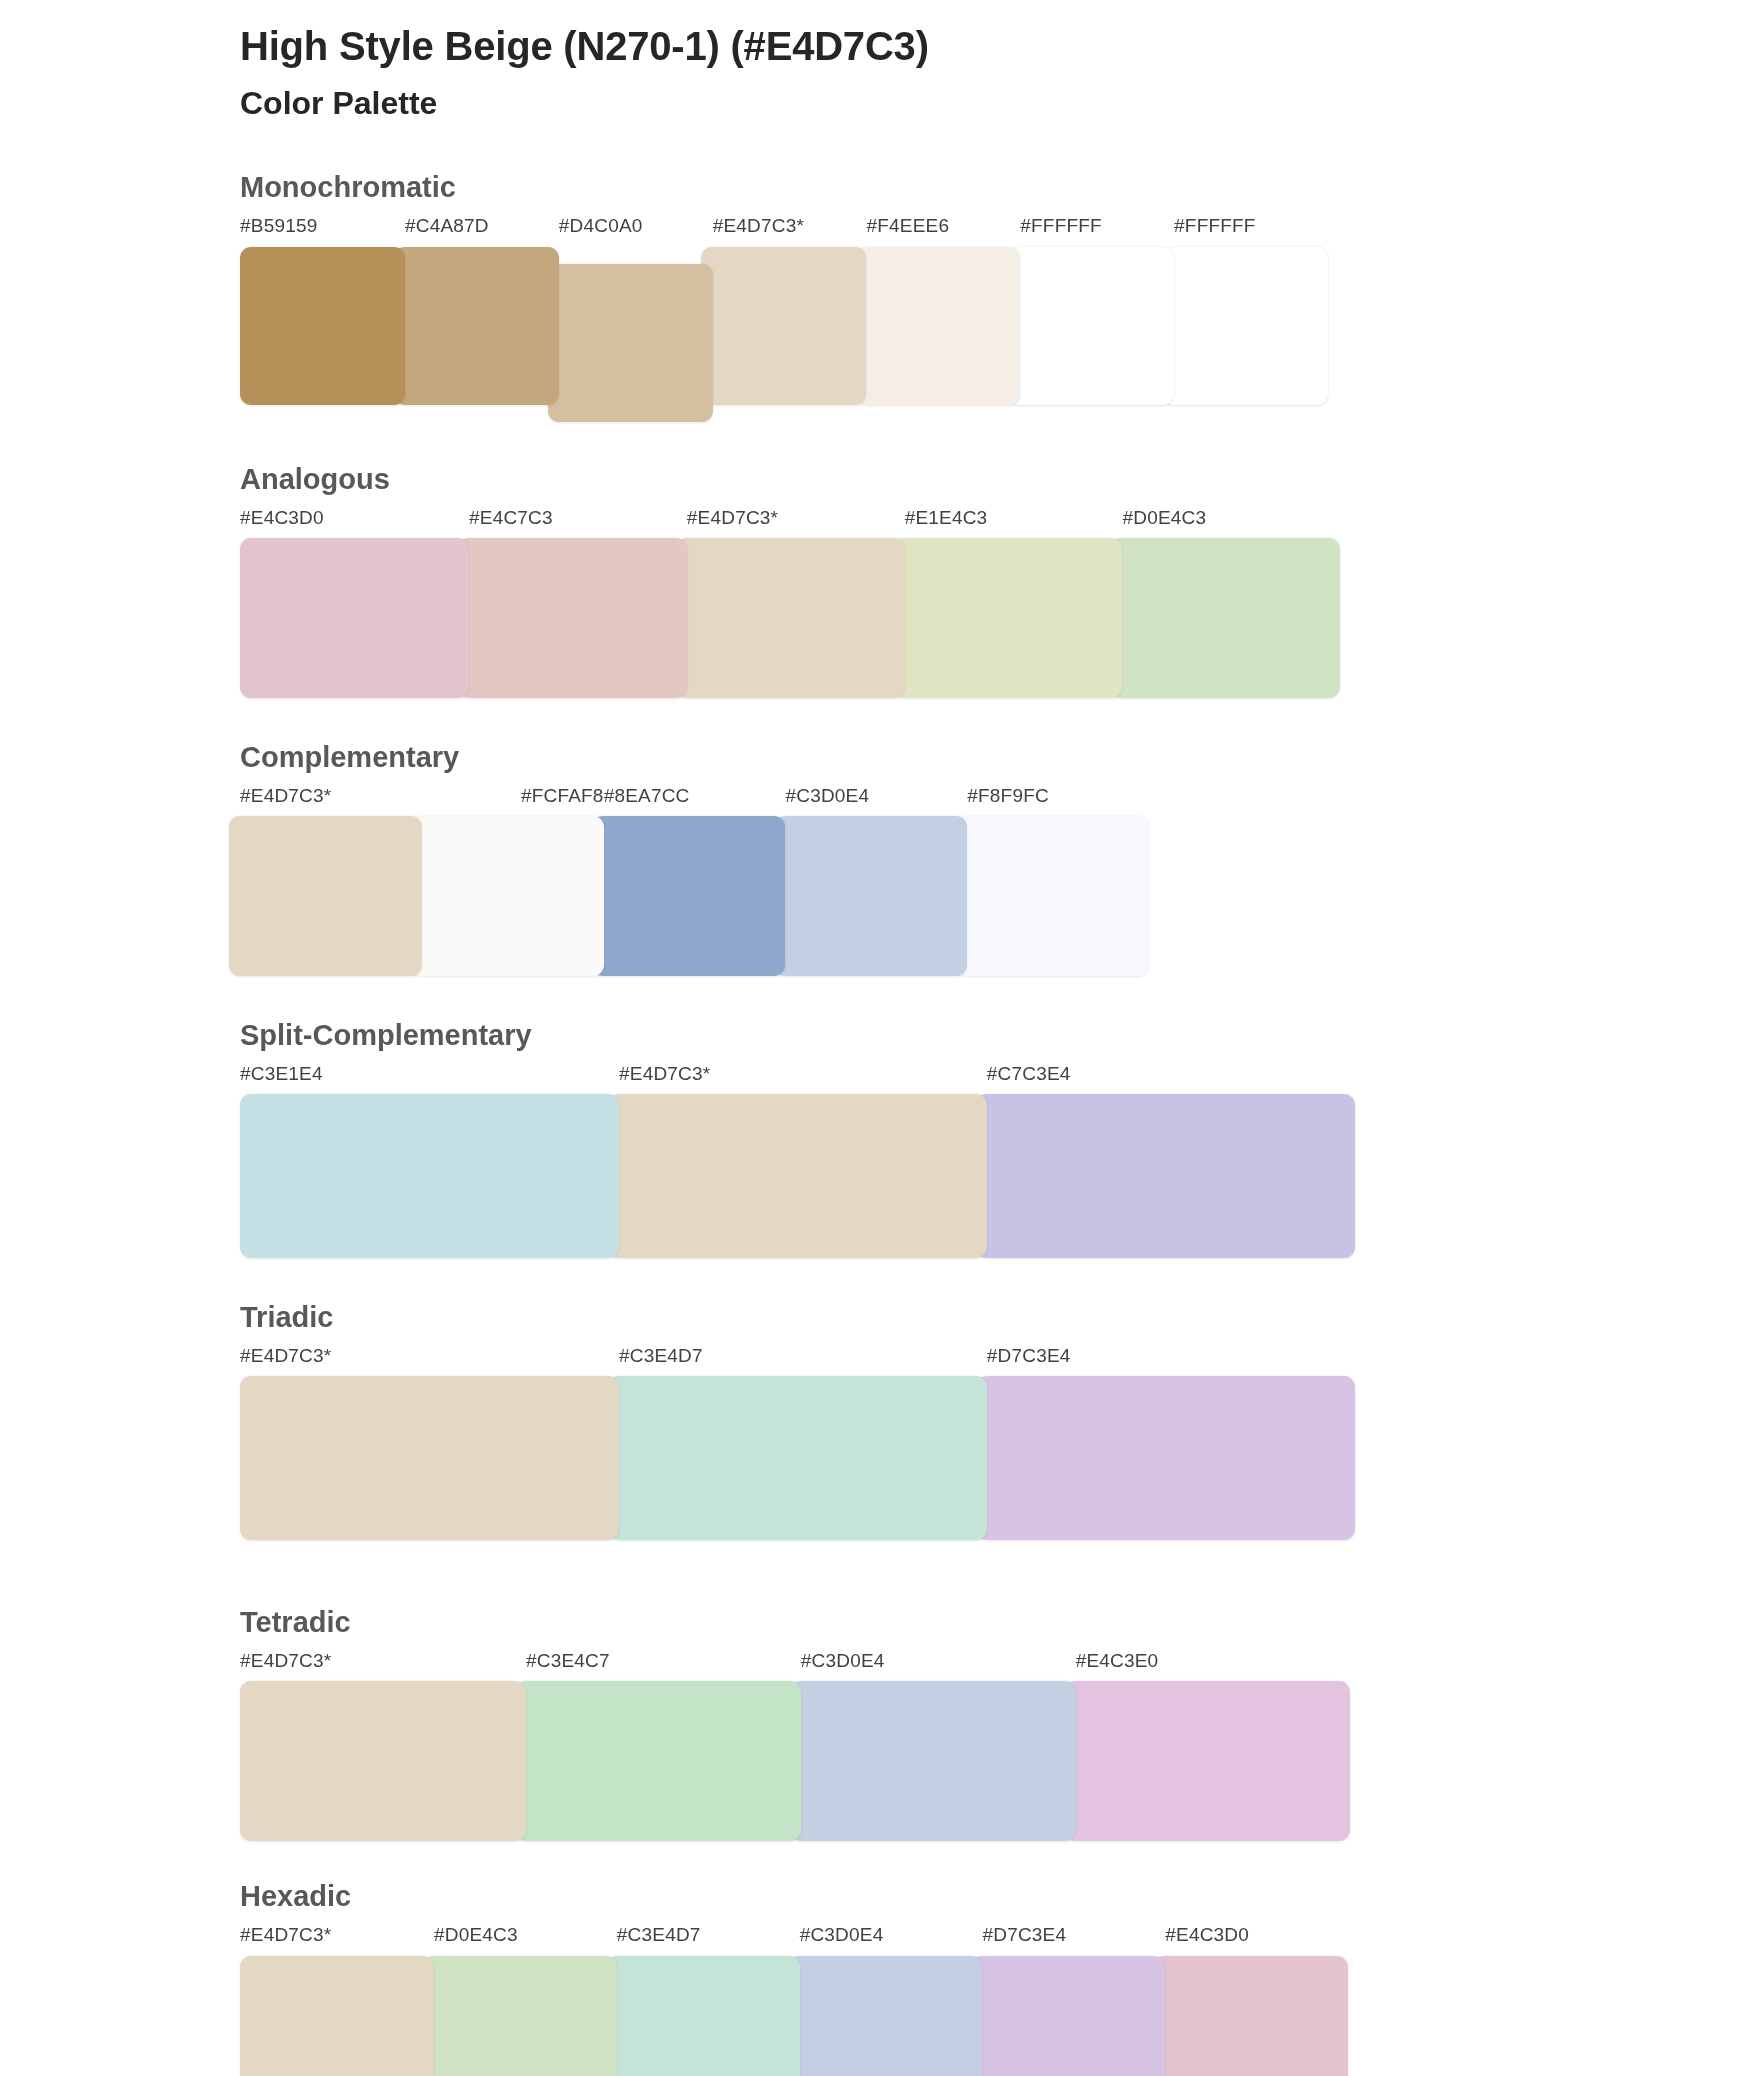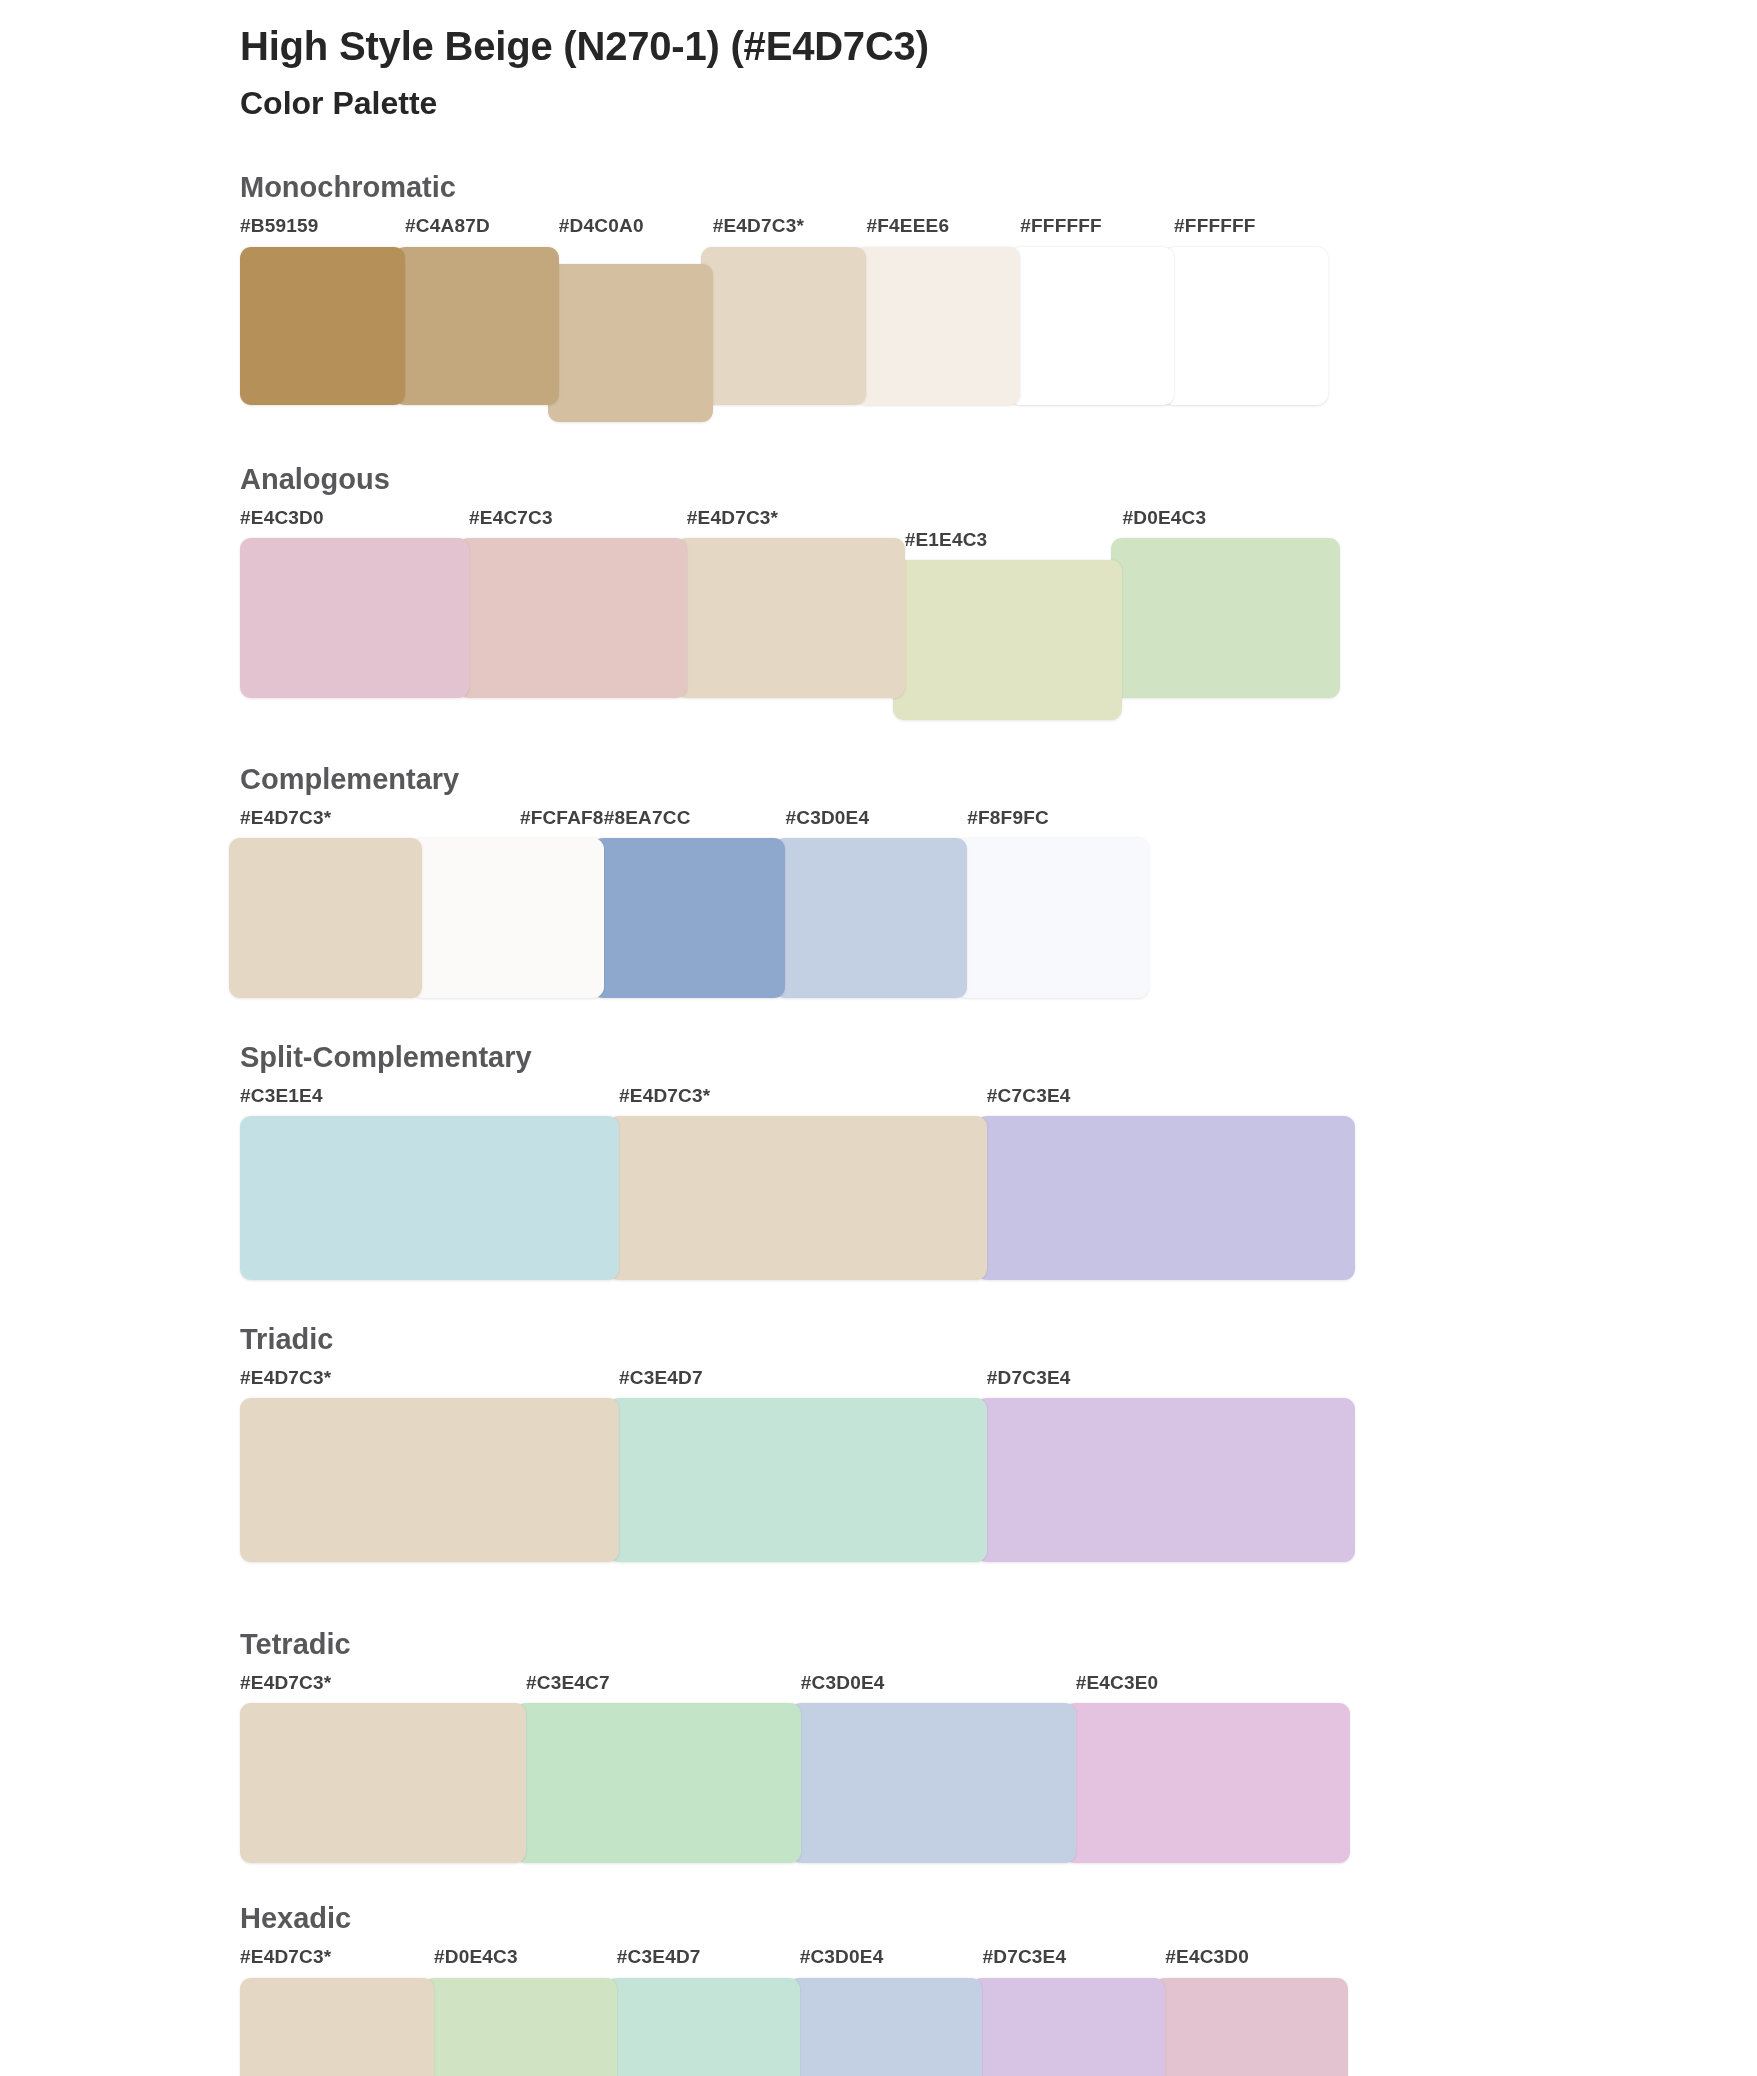--- a/index.html
+++ b/index.html
@@ -58,21 +58,21 @@
     align-items: flex-start;
   }
   .swatch {
     position: relative;
     box-sizing: border-box;
     display: flex;
     flex-direction: column;
   }
   .swatch-label {
     font-size: 19px;
-    font-weight: bold;
+    font-weight: normal;
     color: #414141;
     letter-spacing: 0.2px;
     line-height: 1;
     padding-bottom: 11.2px;
     white-space: nowrap;
   }
   .swatch-chip {
     border-radius: 11.2px;
     box-shadow: 0 0.8px 2.4px rgba(0,0,0,0.10);
   }
@@ -141,21 +141,21 @@
           </div>
           <div class="swatch" style="width: 229px; margin-left: -11.2px; z-index: 4;">
             <div class="swatch-label" style="padding-left: 11.2px;">#E4C7C3</div>
             <div class="swatch-chip" style="background: rgb(228, 199, 195); height: 160px; width: 100%;"></div>
           </div>
           <div class="swatch" style="width: 229px; margin-left: -11.2px; z-index: 3;">
             <div class="swatch-label" style="padding-left: 11.2px;">#E4D7C3*</div>
             <div class="swatch-chip" style="background: rgb(228, 215, 195); height: 160px; width: 100%;"></div>
           </div>
           <div class="swatch" style="width: 229px; margin-left: -11.2px; z-index: 2;">
-            <div class="swatch-label" style="padding-left: 11.2px; margin-top: 22px;">#E1E4C3</div>
+            <div class="swatch-label" style="padding-left: 11.2px;">#E1E4C3</div>
             <div class="swatch-chip" style="background: rgb(225, 228, 195); height: 160px; width: 100%;"></div>
           </div>
           <div class="swatch" style="width: 229px; margin-left: -11.2px; z-index: 1;">
             <div class="swatch-label" style="padding-left: 11.2px;">#D0E4C3</div>
             <div class="swatch-chip" style="background: rgb(208, 228, 195); height: 160px; width: 100%;"></div>
           </div>
         </div>
       </div>
       <div class="section" style="margin-bottom: 42px;">
         <div class="section-title">Complementary</div>

